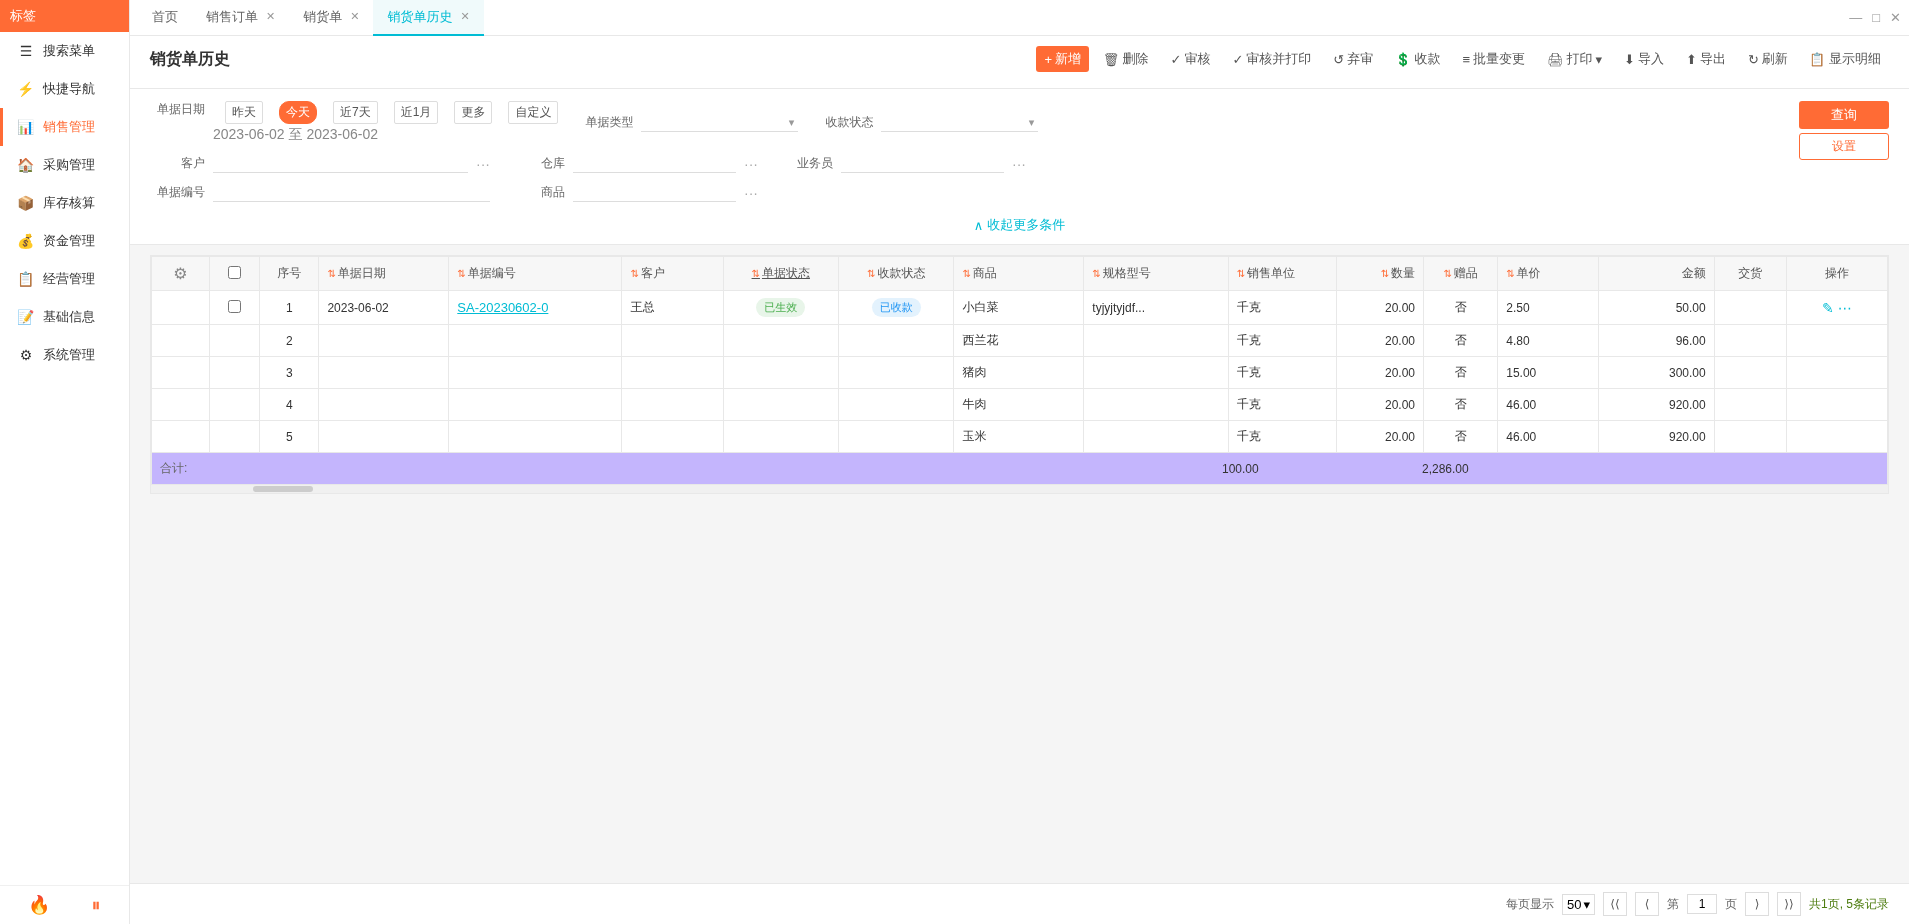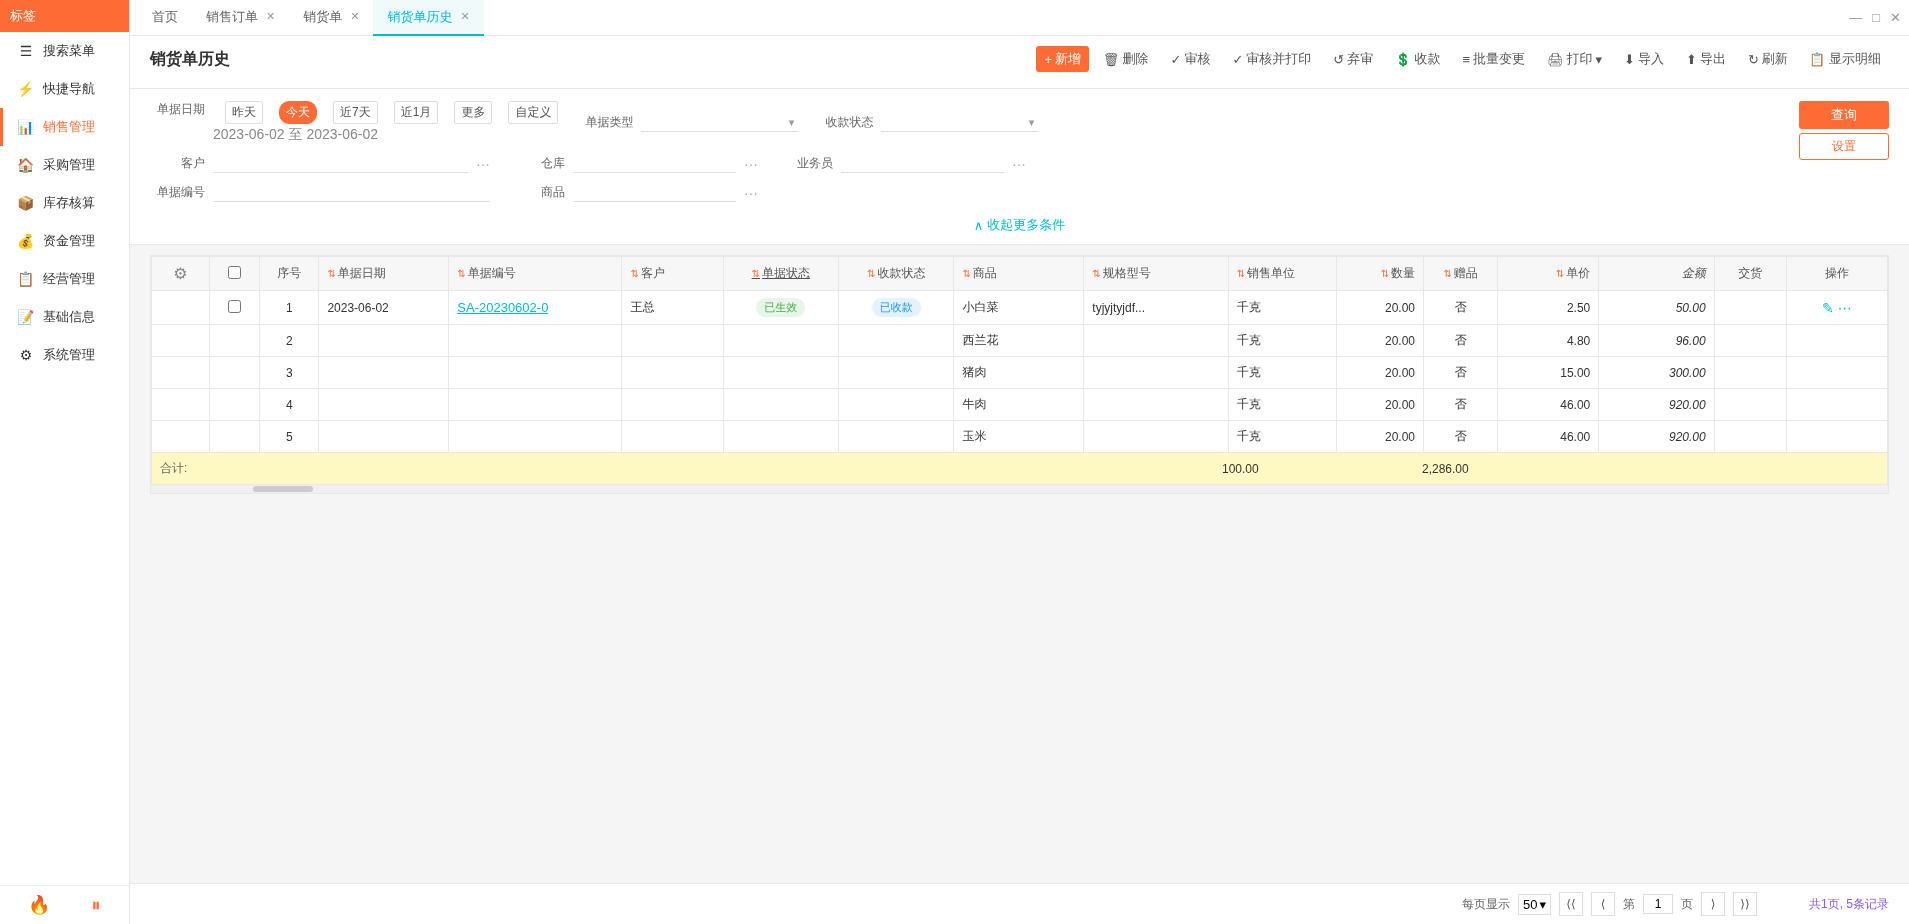--- a/index.html
+++ b/index.html
@@ -247,22 +247,22 @@
     .data-table .col-date { width: 90px; }
     .data-table .col-code { width: 120px; }
     .data-table .col-customer { width: 70px; }
     .data-table .col-order-status { width: 80px; text-align: center; text-decoration: underline; }
     .data-table .col-pay-status { width: 80px; text-align: center; }
     .data-table .col-goods { width: 90px; }
     .data-table .col-spec { width: 100px; }
     .data-table .col-unit { width: 70px; }
     .data-table .col-qty { width: 60px; text-align: right; }
     .data-table .col-gift { width: 50px; text-align: center; }
-    .data-table .col-price { width: 70px; text-align: right; }
-    .data-table .col-amount { width: 80px; text-align: right; font-style: italic; }
+    .data-table .col-price { width: 70px; text-align: left; }
+    .data-table .col-amount { width: 80px; text-align: right; }
     .data-table .col-transaction { width: 50px; text-align: center; }
     .data-table .col-action { width: 70px; text-align: center; }
     
     .status-badge {
       display: inline-flex;
       align-items: center;
       padding: 2px 8px;
       border-radius: 10px;
       font-size: 11px;
     }
@@ -274,21 +274,21 @@
     
     
     .settings-gear { 
       font-size: 16px; 
       color: #888; 
       cursor: pointer;
     }
     
     
     .table-footer {
-      background: #fef9c3;
+      background: #c4b5fd;
       border: 1px solid #e8e8e8;
       border-top: none;
       padding: 7px 8px;
       display: flex;
       align-items: center;
     }
     .footer-label { color: #666; font-size: 12px; min-width: 50px; }
     .footer-qty { color: #333; font-size: 12px; position: absolute; left: 1070px; }
     .footer-amount { color: #333; font-size: 12px; position: absolute; left: 1270px; }
     
@@ -324,21 +324,21 @@
       color: #555;
     }
     .pagination-btn:disabled { color: #ccc; cursor: default; }
     .page-input {
       border: 1px solid #ddd;
       width: 30px;
       text-align: center;
       padding: 2px;
       font-size: 12px;
     }
-    .page-info { color: #8b5cf6; font-size: 12px; margin-left: 44px; }
+    .page-info { color: #4d7c0f; font-size: 12px; }
 
     
     .scroll-track {
       height: 8px;
       background: #f0f0f0;
       display: flex;
       align-items: center;
       padding: 0 2px;
     }
     .scroll-thumb {

